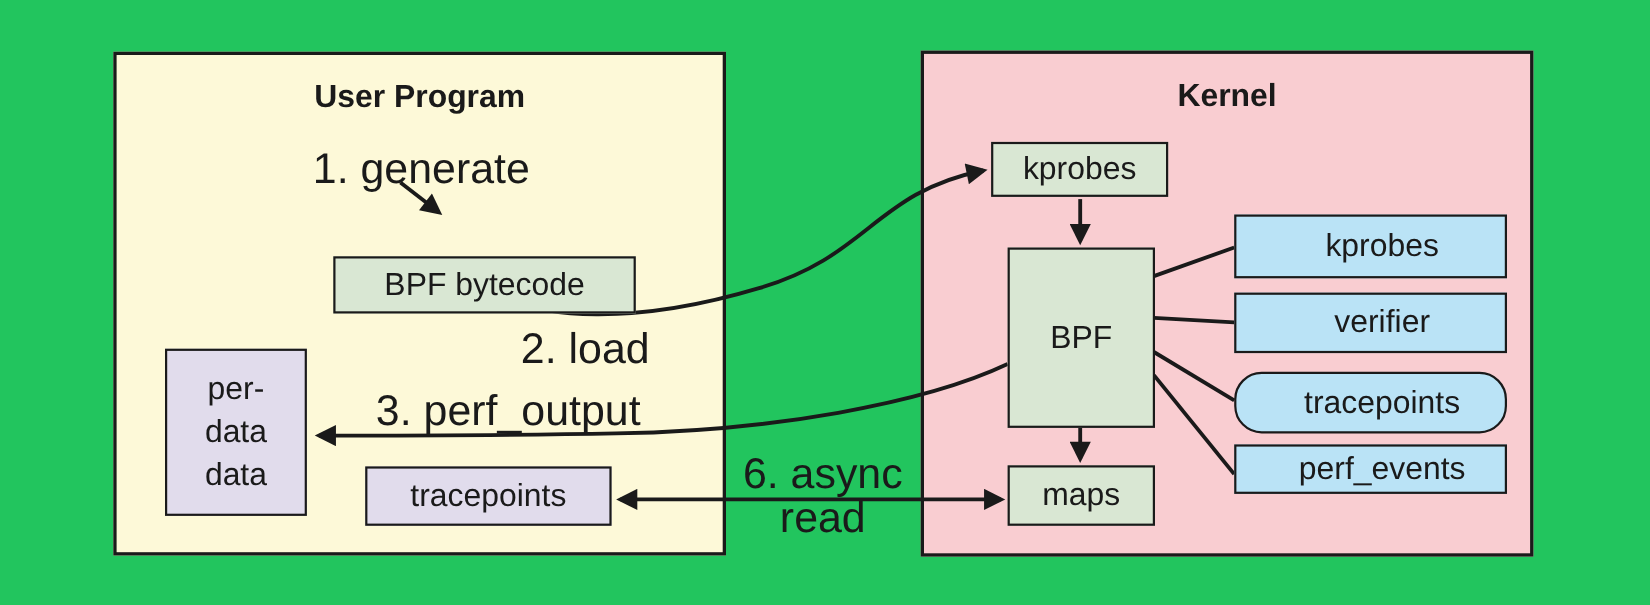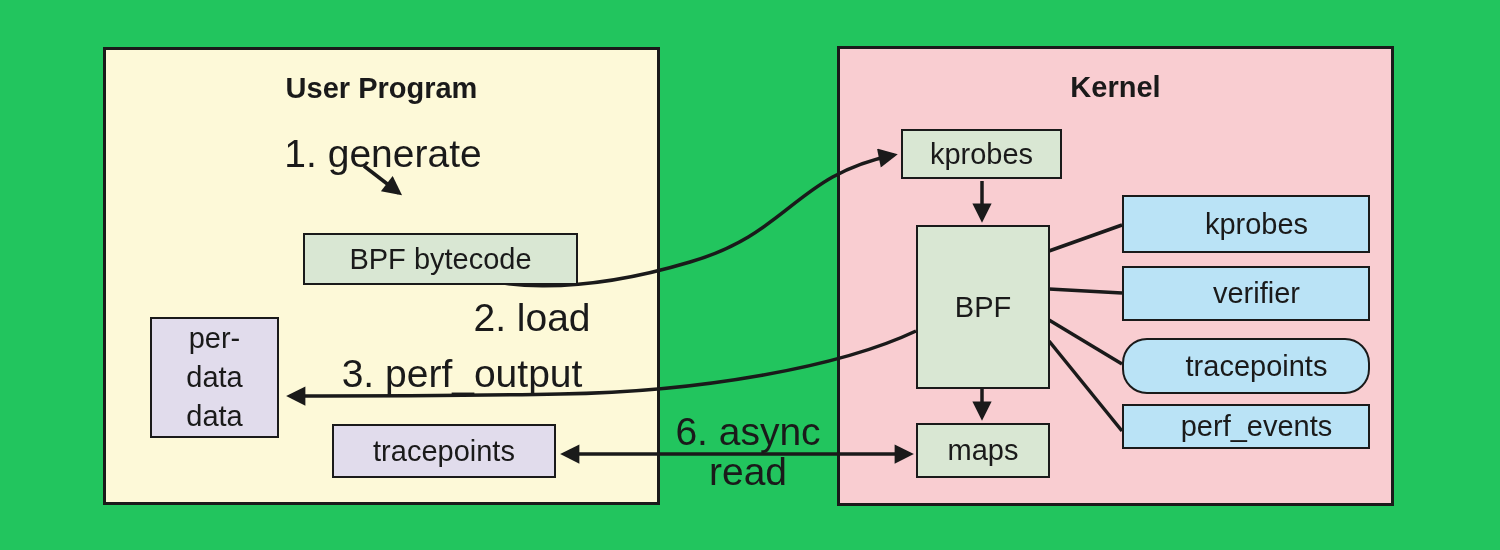--- a/index.html
+++ b/index.html
@@ -18,21 +18,21 @@
   .node {
     position:absolute; box-sizing:border-box; border:2.5px solid var(--line,#1a1a1a);
     display:flex; align-items:center; justify-content:center;
     font-size:29px; text-align:center; line-height:1.25;
   }
   .green  { background:var(--green-box,#D9E7D3); }
   .blue   { background:var(--blue-box,#BCE4F5);padding-left:21px; }
   .purple { background:var(--purple-box,#E1DCEC); }
 
   .bytecode    { left:303px;  top:201px; width:275px; height:52px;margin-top:32px; }
-  .per-event   { left:150px;  top:317px; width:129px; height:121px; }
+  .per-event   { left:150px;  top:317px; width:129px; height:152px; }
   .statistics  { left:332px;  top:424px; width:224px; height:54px; }
   .verifier    { left:901px;  top:129px; width:161px; height:50px; }
   .bpf         { left:916px;  top:225px; width:134px; height:164px; }
   .maps        { left:916px;  top:423px; width:134px; height:55px; }
   .kprobes     { left:1122px; top:195px; width:248px; height:58px; }
   .uprobes     { left:1122px; top:266px; width:248px; height:55px; }
   .tracepoints { left:1122px; top:338px; width:248px; height:56px;border-radius:25px; }
   .perf-events { left:1122px; top:404px; width:248px; height:45px; }
 
   .per-event-lines span { display:block; line-height:39px; }

